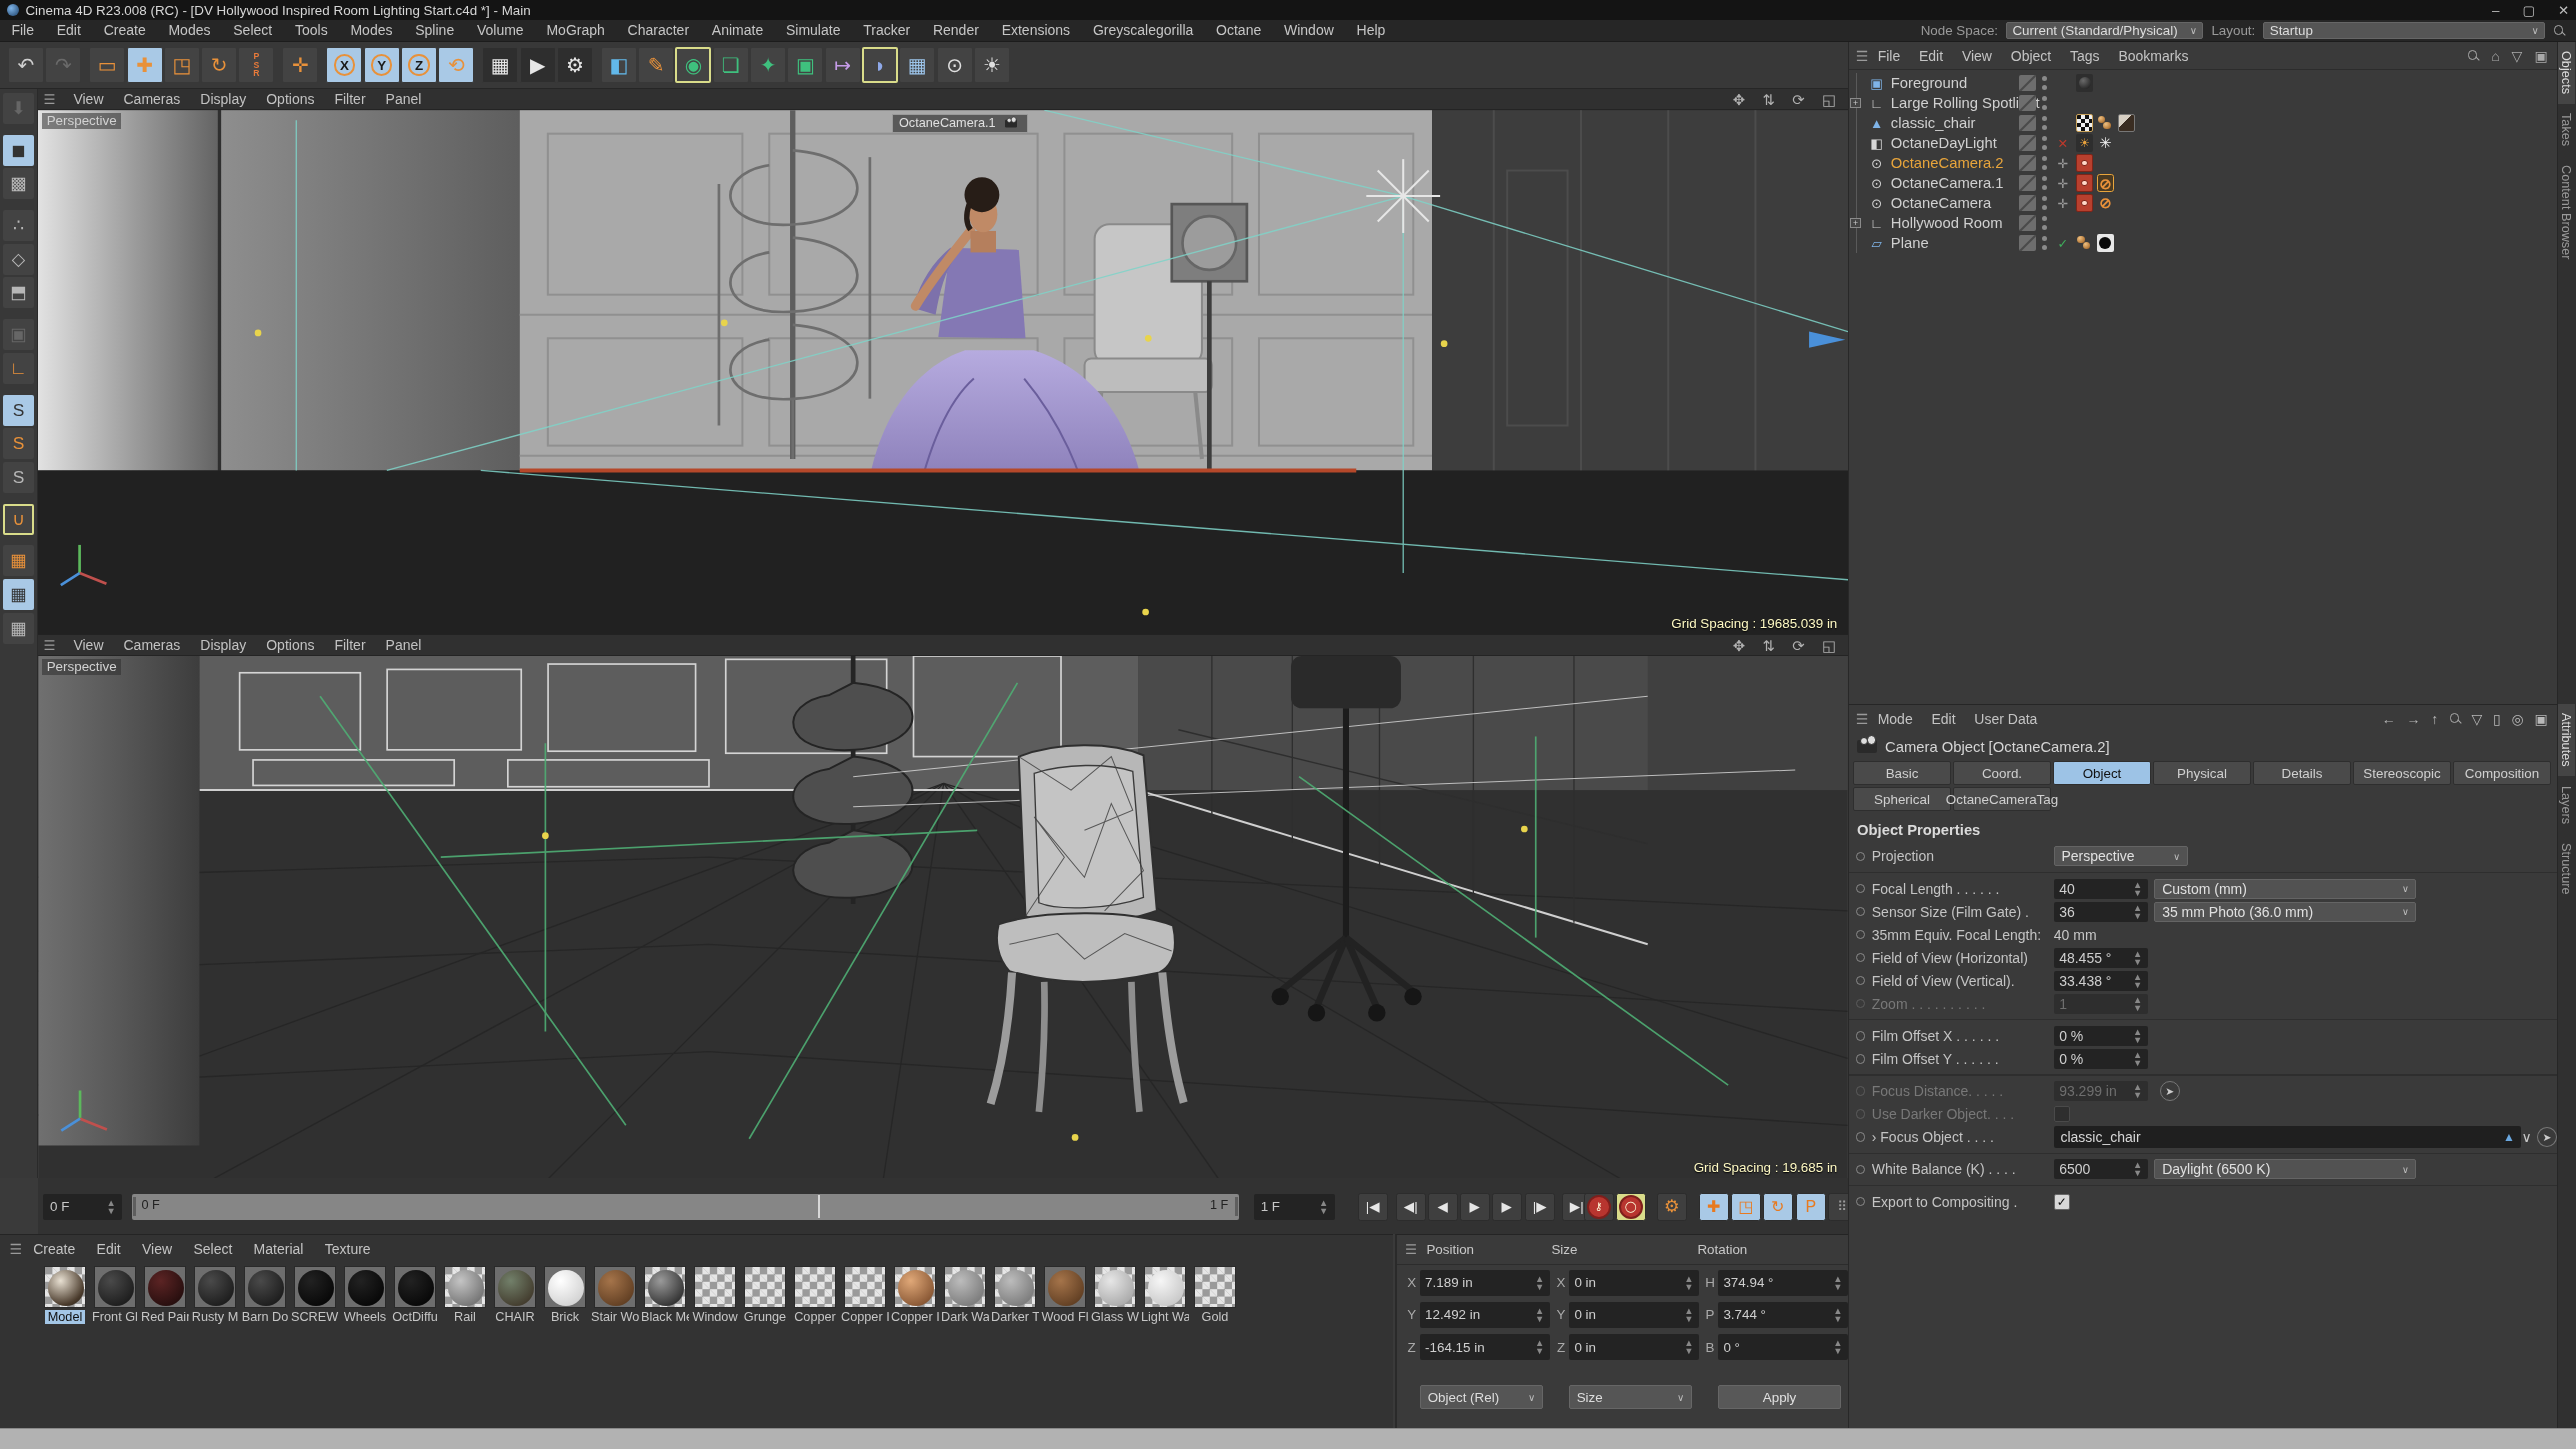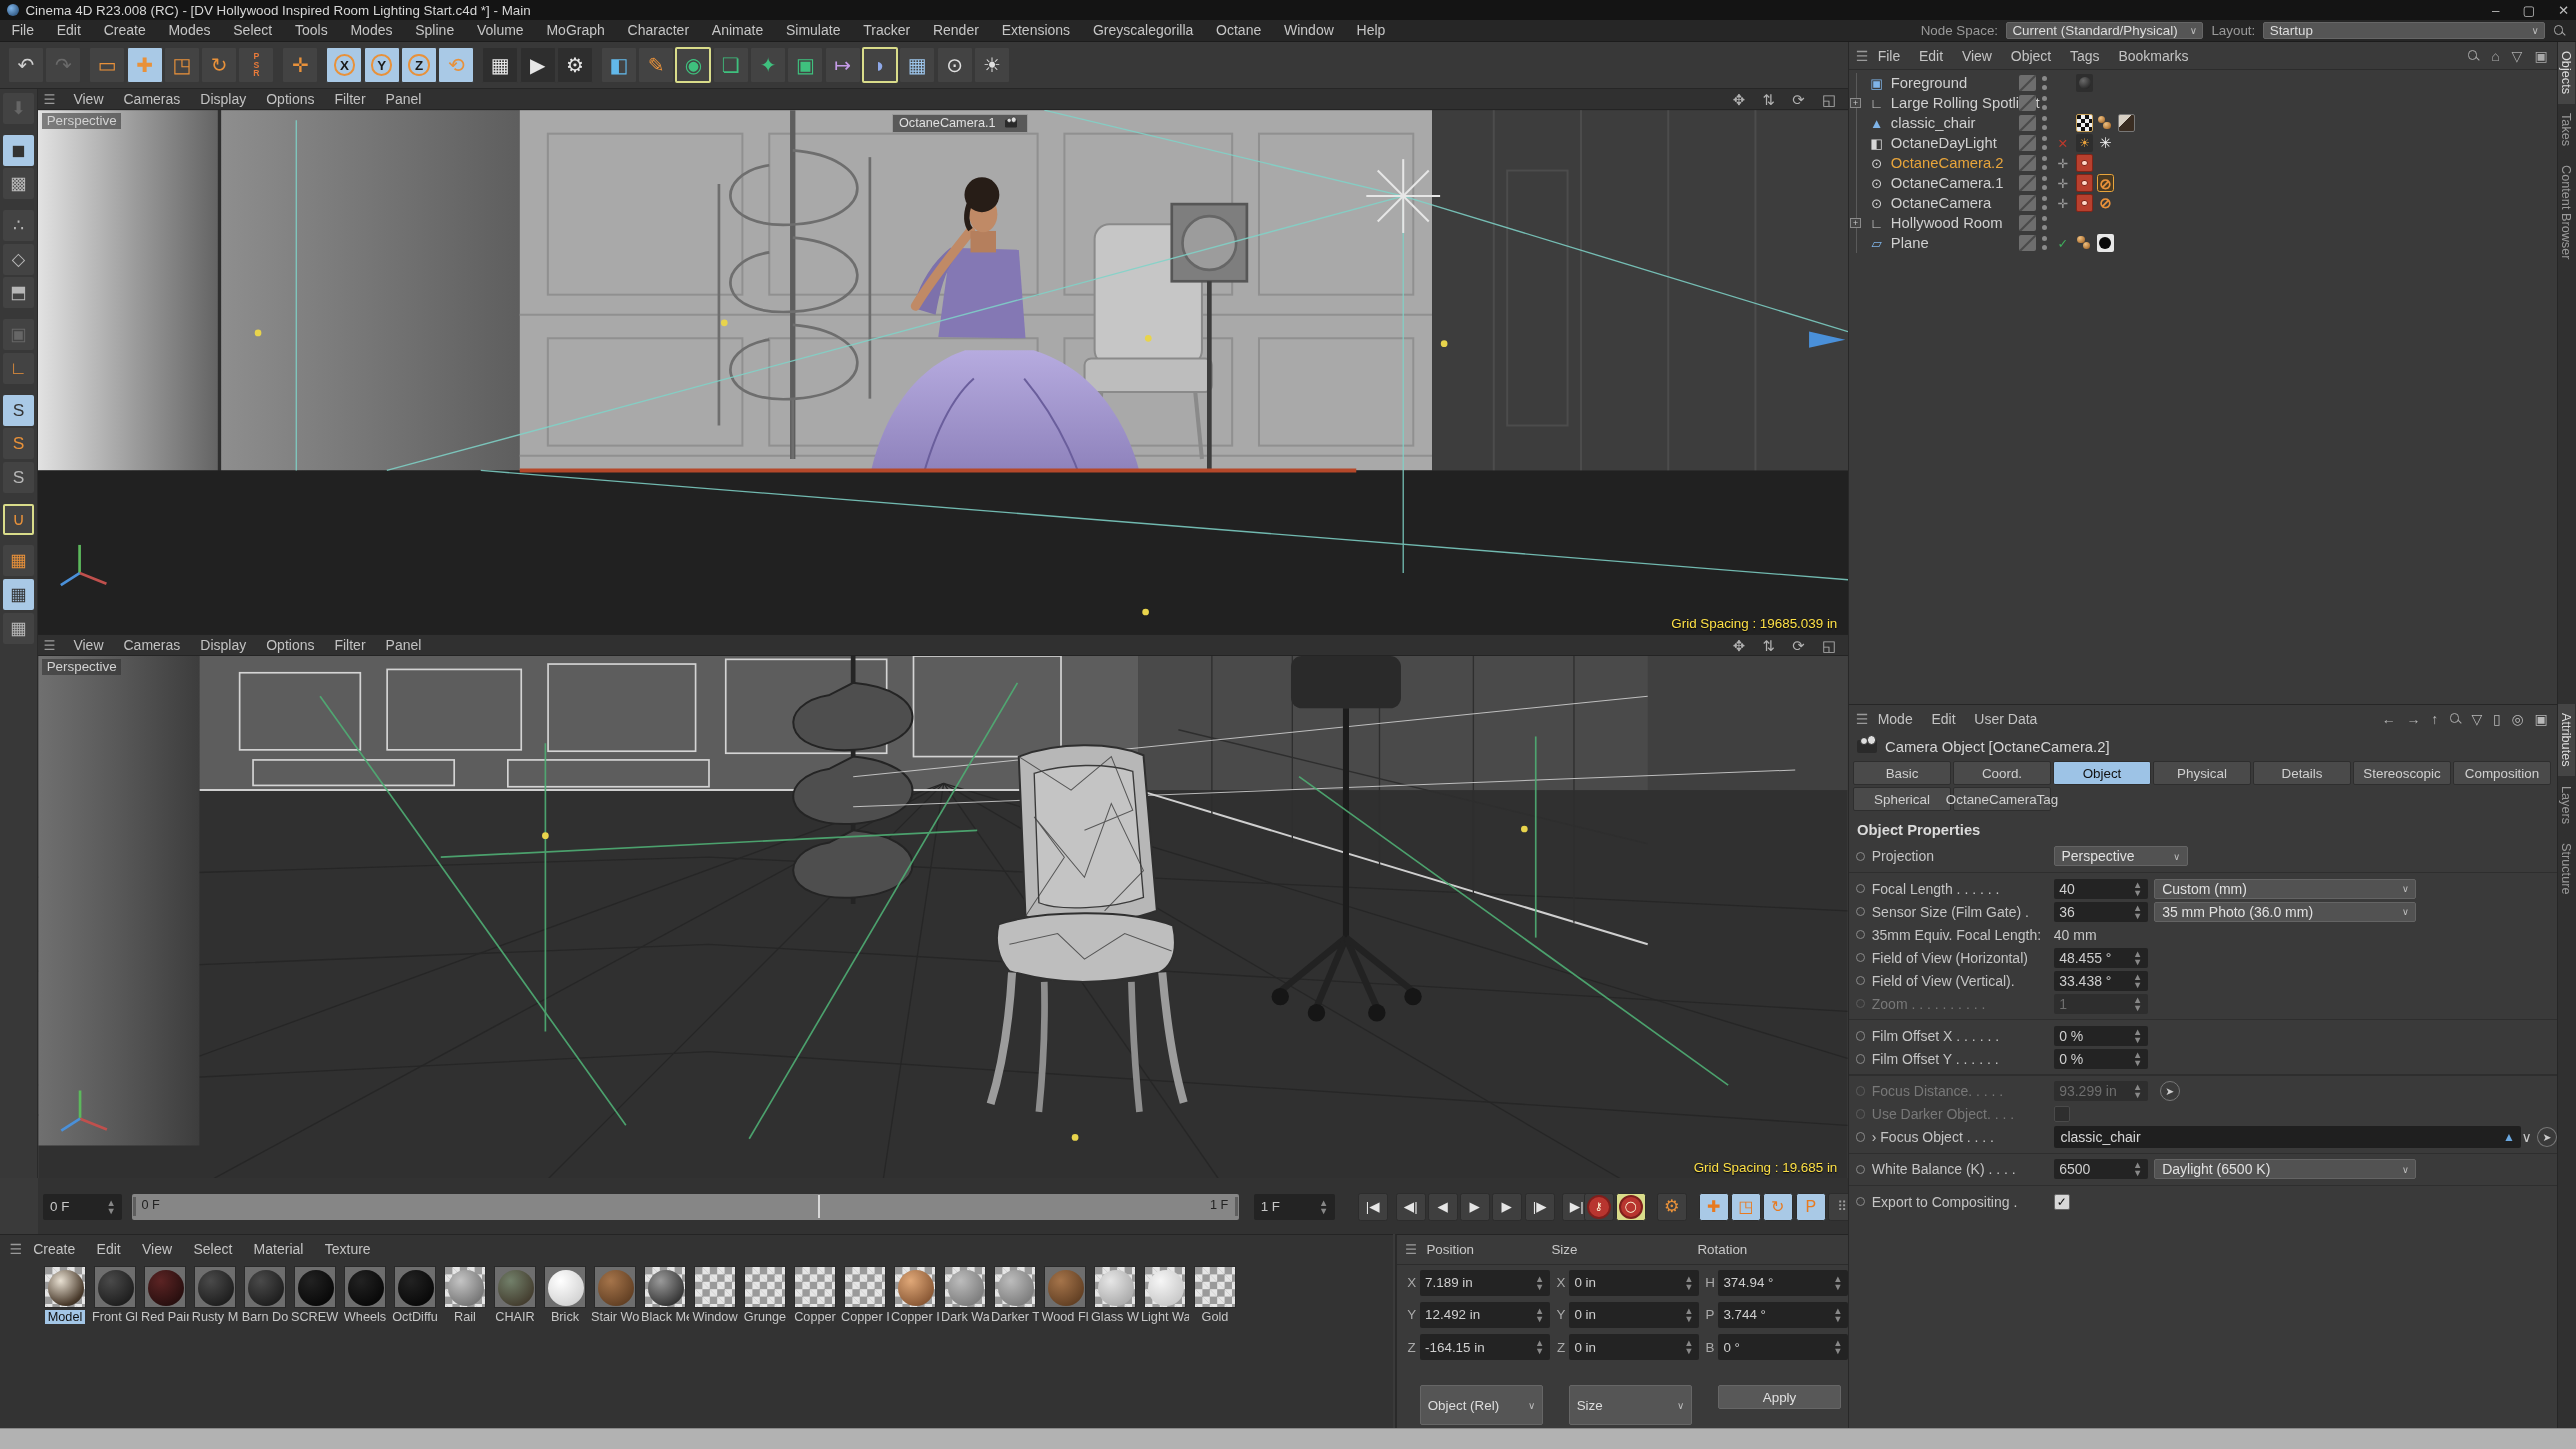--- a/index.html
+++ b/index.html
@@ -61,21 +61,21 @@
             display:flex; align-items:center; font-size:14px; }
   .vpmenu .burger { margin:0 8px 0 5.4px; color:#9a9a9a; font-size:13.4px; }
   .vpmenu .mi { padding:0 10px; color:#c2c2c2; }
   .vpcorner { position:absolute; right:12px; top:0; height:21px; display:flex; gap:17.4px; align-items:center;
               color:#b2b2b2; font-size:14.8px; }
   .canvas { position:relative; width:1810px; background:#2f2f2f; }
   .vplabel { position:absolute; left:4px; top:2.7px; font-size:13.4px; color:#d2d2d2;
              background:rgba(45,45,45,.55); padding:0.7px 4.7px; }
   .camchip { position:absolute; top:4px; font-size:12.7px; color:#e0e0e0; background:rgba(80,80,80,.9);
              border:0.7px solid #9a9a9a; padding:1.3px 6px; display:flex; gap:5.4px; align-items:center; }
-  .gridtext { position:absolute; right:10.7px; bottom:4px; font-size:13.4px; color:#fde047;
+  .gridtext { position:absolute; right:10.7px; bottom:4px; font-size:13.4px; color:#fef9c3;
               text-shadow:0 0.7px 1.3px #000; }
 
   
   .timeline { position:absolute; left:38px; top:1178px; width:1810px; height:56px; background:#323232; }
   .tl-spin { position:absolute; left:5.4px; top:16px; width:79px; height:25.5px; background:#232323; border-radius:2px;
              display:flex; align-items:center; padding:0 6.7px; font-size:13.4px; color:#c8c8c8; }
   .tl-spin .ud, .spin-ud { margin-left:auto; color:#888; font-size:9.4px; line-height:8px; text-align:center; }
   .tl-track { position:absolute; left:94px; top:16px; width:1107px; height:25.5px; background:#868686; border-radius:2px; }
   .tl-grip { position:absolute; top:3.4px; width:2.7px; height:19px; background:#5e5e5e; }
   .tl-cur { position:absolute; left:9.4px; top:4px; font-size:12.7px; color:#222; }
@@ -113,21 +113,21 @@
   
   .coords { position:absolute; left:1395px; top:1234px; width:453px; height:196px; background:#3a3a3a;
             border-top:0.7px solid #242424; border-left:2.7px solid #2a2a2a; font-size:13.4px; }
   .coords .hdr { display:flex; align-items:center; height:29.5px; border-bottom:0.7px solid #2c2c2c; color:#c8c8c8; }
   .coords .hdr .burger { margin:0 9.4px 0 8px; color:#9a9a9a; }
   .ccol { position:absolute; top:35px; width:146px; }
   .crow { display:flex; align-items:center; margin-bottom:6.7px; height:25.5px; }
   .crow .ax { width:16px; color:#aaa; text-align:center; }
   .cfield { flex:1; height:25.5px; background:#232323; border-radius:2px; display:flex; align-items:center;
             padding:0 5.4px; color:#cfcfcf; }
-  .cdrop { position:absolute; top:150px; height:40px; background:#555; border:0.7px solid #666; border-radius:2px;
+  .cdrop { position:absolute; top:150px; height:24px; background:#555; border:0.7px solid #666; border-radius:2px;
            display:flex; align-items:center; padding:0 6.7px; color:#ddd; }
   .cdrop .car { margin-left:auto; font-size:10px; color:#bbb; }
   .applybtn { position:absolute; top:150px; height:24px; background:#585858; border:0.7px solid #666; border-radius:2px;
               display:flex; align-items:center; justify-content:center; color:#e0e0e0; }
 
   
   .om { position:absolute; left:1848px; top:42px; width:709px; height:663px; background:#3a3a3a; border-left:0.7px solid #282828; }
   .om .menu { display:flex; align-items:center; height:28px; font-size:14px; padding-left:6.7px; border-bottom:0.7px solid #2c2c2c; }
   .om .menu .mi { padding:0 9.4px; color:#c4c4c4; }
   .om-hdr-icons { margin-left:auto; display:flex; gap:12px; align-items:center; padding-right:9.4px; color:#aaa; font-size:14px; }

